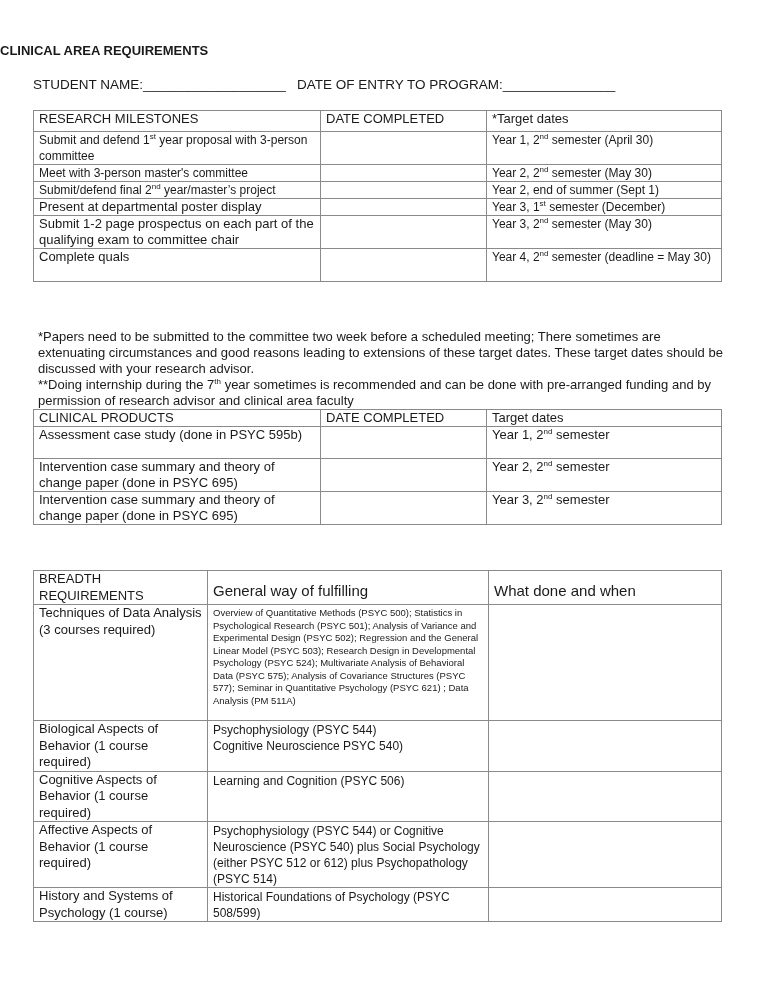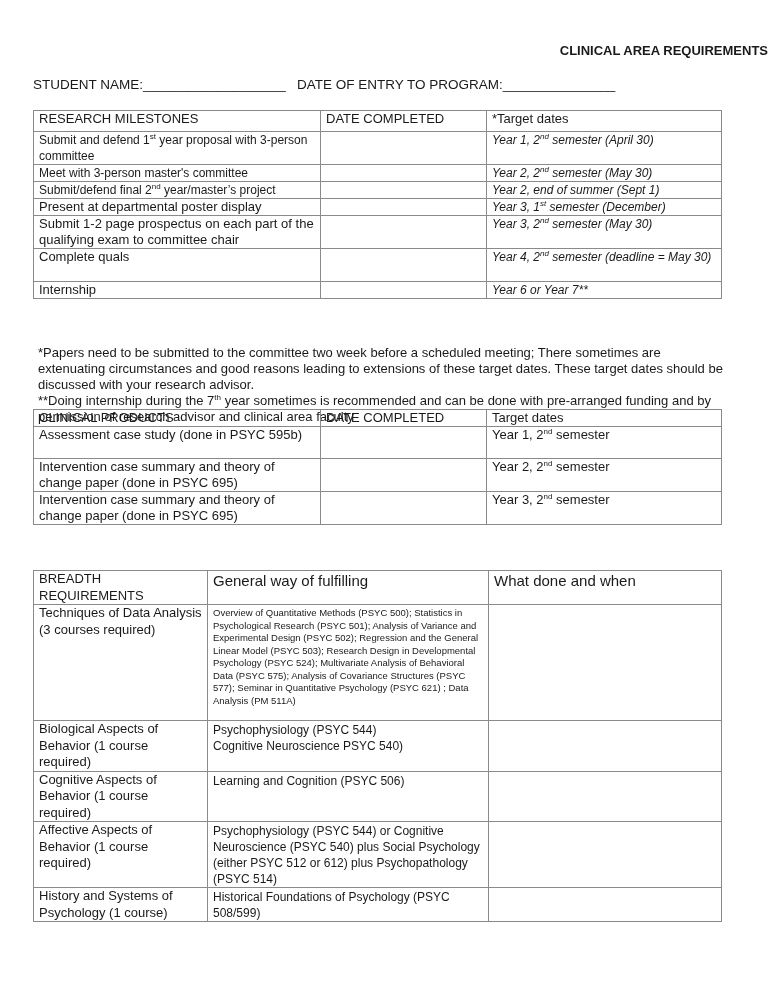--- a/index.html
+++ b/index.html
@@ -2,45 +2,45 @@
 <html><head>
 <meta charset="utf-8">
 <style>
   html, body { margin: 0; padding: 0; background: #ffffff; }
   body {
     width: 768px; height: 994px; position: relative; overflow: hidden;
     font-family: "Liberation Sans", sans-serif; color: #1a1a1a;
   }
   .title {
     position: absolute; left: 0; width: 768px; top: 43px;
-    text-align: right; font-weight: bold; font-size: 13px; letter-spacing: 0;
+    text-align: left; font-weight: bold; font-size: 13px; letter-spacing: 0;
   }
   .student-line {
     position: absolute; left: 33px; top: 77px; font-size: 13.5px; white-space: pre;
   }
   table {
     position: absolute; border-collapse: collapse; table-layout: fixed;
   }
   td {
     border: 1.2px solid #8a8a8a; vertical-align: top; padding: 0 5px; line-height: 16px;
   }
   sup { font-size: 8px; line-height: 0; vertical-align: super; }
   .t1 { left: 33px; top: 110px; width: 688px; }
   .t1 td { font-size: 13px; }
   .t1 .sm { font-size: 12px; line-height: 16px; }
-  .t1 .tgt { font-size: 12px; line-height: 16px; font-style: italic; }
+  .t1 .tgt { font-size: 12px; line-height: 16px; }
   .notes {
-    position: absolute; left: 38px; top: 345px; width: 690px; font-size: 13px; line-height: 16px;
+    position: absolute; left: 38px; top: 329px; width: 690px; font-size: 13px; line-height: 16px;
   }
   .notes p { margin: 0; }
   .t2 { left: 33px; top: 409px; width: 688px; }
   .t2 td { font-size: 13px; line-height: 16px; }
   .t3 { left: 33px; top: 570px; width: 688px; }
   .t3 td { font-size: 13px; line-height: 16.5px; }
-  .t3 .head-big { font-size: 15px; padding-top: 2px; }
+  .t3 .head-big { font-size: 15px; padding-top: 12px; }
   .t3 .tiny { font-size: 9.5px; line-height: 12.5px; padding-top: 2px; margin-top: 39px; }
   .t3 .small { font-size: 12px; line-height: 16px; padding-top: 1px; }
   .blank { }
 </style>
 </head>
 <body>
 
 <div class="title">CLINICAL AREA REQUIREMENTS</div>
 
 <div class="student-line"><span>STUDENT NAME:</span><span>___________________</span>   <span>DATE OF ENTRY TO PROGRAM:</span><span>_______________</span></div>
@@ -79,25 +79,20 @@
   </tr>
   <tr style="height:33px">
     <td>Submit 1-2 page prospectus on each part of the qualifying exam to committee chair</td>
     <td></td>
     <td class="tgt">Year 3, 2<sup>nd</sup> semester (May 30)</td>
   </tr>
   <tr style="height:33px">
     <td>Complete quals</td>
     <td></td>
     <td class="tgt">Year 4, 2<sup>nd</sup> semester (deadline = May 30)</td>
-  </tr>
-  <tr style="height:16px">
-    <td>Internship</td>
-    <td></td>
-    <td class="tgt">Year 6 or Year 7**</td>
   </tr>
 </tbody>
   </table>
 
 <div class="notes">
   <p>*Papers need to be submitted to the committee two week before a scheduled meeting; There sometimes are extenuating circumstances and good reasons leading to extensions of these target dates.  These target dates should be discussed with your research advisor.</p>
   <p><span>**Doing internship during the 7</span><sup>th</sup><span> year sometimes is recommended and can be done with pre-arranged funding and by permission of research advisor and clinical area faculty</span></p>
 </div>
 
 <table class="t2">

